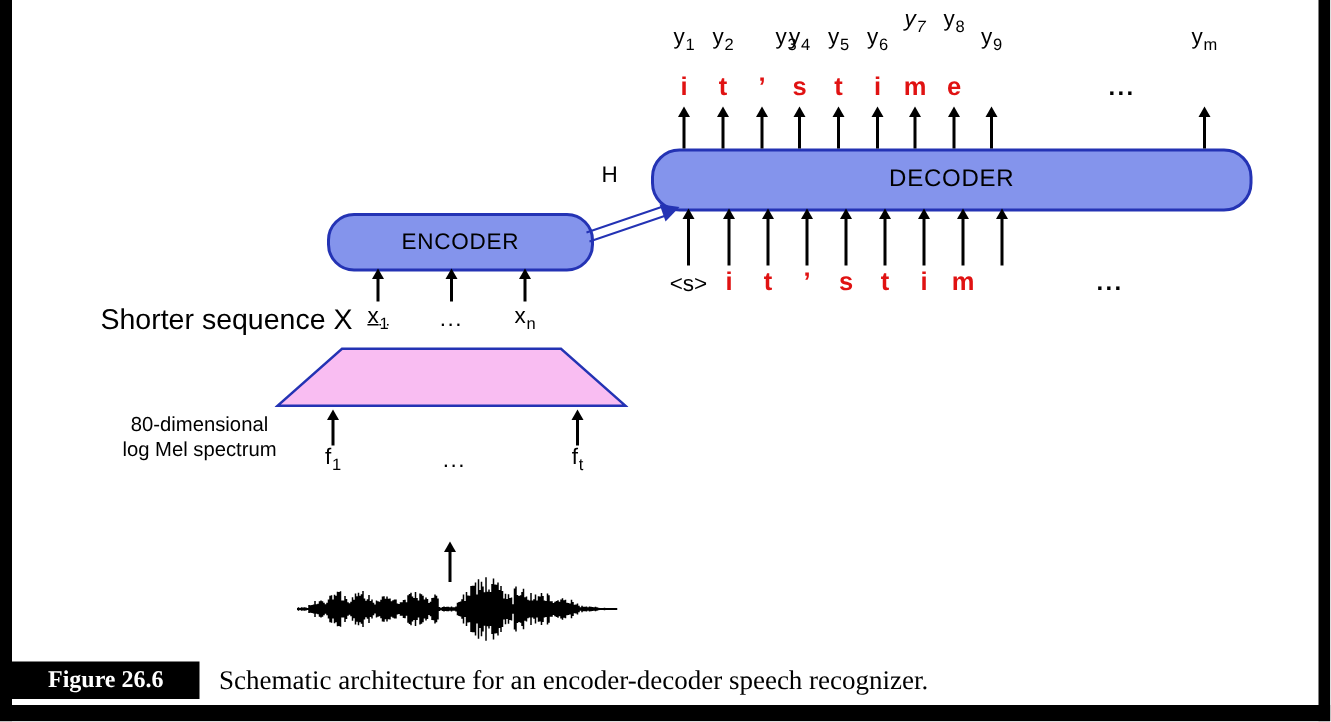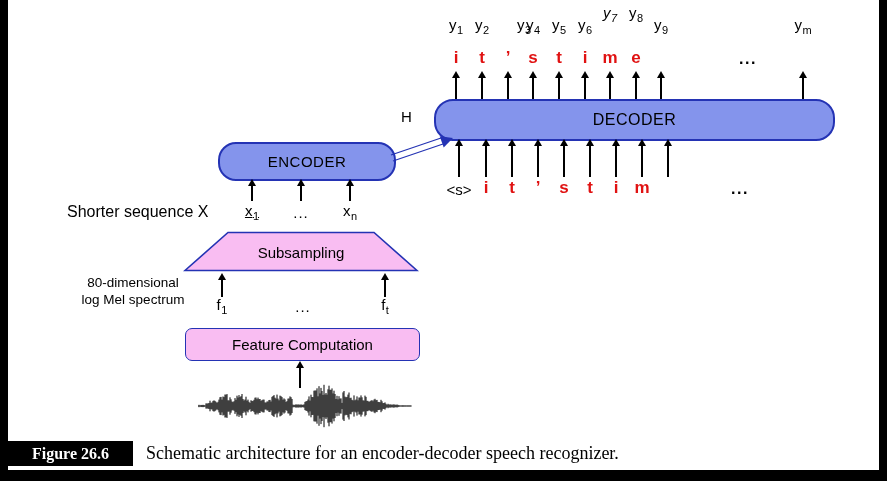--- a/index.html
+++ b/index.html
@@ -22,21 +22,21 @@
 
   .trapezoid{position:absolute;left:183px;top:231px;}
   .trapezoid polygon{fill:var(--pink-fill,#f9bdf2);stroke:var(--pink-border,#2433b4);stroke-width:1.6;}
   .trap-label{position:absolute;left:183px;top:244px;width:236px;text-align:center;font-size:15px;}
 
   .double-arrow{position:absolute;left:390px;top:131px;}
   .double-arrow line{stroke:var(--blue-border,#2433b4);stroke-width:1.3;}
   .double-arrow polygon{fill:var(--blue-border,#2433b4);}
   .h-label{position:absolute;left:401px;top:108px;font-size:15px;}
 
-  .note{position:absolute;font-size:16px;}
+  .note{position:absolute;font-size:19px;}
   .shorter-note{left:67px;top:203px;white-space:nowrap;}
   .mel-note{left:72px;top:274px;width:122px;text-align:center;font-size:13.5px;line-height:17px;}
 
   .arrow-up{position:absolute;width:10px;}
   .arrow-up i{display:block;position:absolute;}
   .arrow-up .head{left:.5px;top:0;width:0;height:0;border-left:4.5px solid transparent;
                   border-right:4.5px solid transparent;border-bottom:7px solid var(--ink,#000);}
   .arrow-up .stem{left:4.3px;top:5px;bottom:0;width:1.4px;background:var(--ink,#000);}
 
   .tok{position:absolute;transform:translateX(-50%);white-space:nowrap;}
@@ -87,25 +87,21 @@
     <div class="note shorter-note">Shorter sequence X</div>
 
     <div class="note mel-note">
       <div>80-dimensional</div>
       <div>log Mel spectrum</div>
     </div>
 
     <svg class="trapezoid" width="236" height="41" viewBox="0 0 236 41">
       <polygon points="45,1.5 191,1.5 234,39.5 2,39.5"></polygon>
     </svg>
-    <div class="trap-label">Subsampling</div>
-
-    <div class="box feature">
-      <span>Feature Computation</span>
-    </div>
+
 
     <svg class="waveform" width="214" height="50" viewBox="0 0 214 50">
       <path id="wave-path" d="M0,24.4V25.6M1,23.8V26.2M2,24.4V25.6M3,23.9V26.1M4,24.0V26.0M5,23.8V26.2M6,24.0V26.0M7,24.4V25.6M8,22.4V27.6M9,22.5V27.5M10,22.4V27.6M11,22.0V28.0M12,19.7V30.3M13,21.8V28.2M14,21.5V28.5M15,19.9V30.1M16,19.4V30.6M17,19.9V30.1M18,20.8V29.2M19,21.9V28.1M20,20.8V29.2M21,18.6V31.4M22,16.2V33.8M23,15.9V34.1M24,18.6V31.4M25,15.5V34.5M26,16.1V33.9M27,13.5V36.5M28,13.7V36.3M29,13.1V36.9M30,19.3V30.7M31,19.4V30.6M32,16.3V33.7M33,18.3V31.7M34,20.5V29.5M35,21.1V28.9M36,20.2V29.8M37,17.1V32.9M38,18.8V31.2M39,14.7V35.3M40,16.5V33.5M41,14.1V35.9M42,16.1V33.9M43,15.2V34.8M44,13.0V37.0M45,18.0V32.0M46,19.5V30.5M47,18.5V31.5M48,15.7V34.3M49,19.7V30.3M50,18.6V31.4M51,20.8V29.2M52,22.0V28.0M53,19.3V30.7M54,19.9V30.1M55,20.1V29.9M56,18.8V31.2M57,16.7V33.3M58,16.5V33.5M59,18.2V31.8M60,16.6V33.4M61,18.1V31.9M62,18.0V32.0M63,19.8V30.2M64,19.2V30.8M65,18.6V31.4M66,18.6V31.4M67,21.4V28.6M68,21.6V28.4M69,20.5V29.5M70,20.5V29.5M71,19.0V31.0M72,18.9V31.1M73,20.5V29.5M74,15.9V34.1M75,15.0V35.0M76,14.1V35.9M77,16.7V33.3M78,17.6V32.4M79,13.6V36.4M80,17.6V32.4M81,19.3V30.7M82,14.6V35.4M83,15.2V34.8M84,16.1V33.9M85,18.7V31.3M86,17.4V32.6M87,18.4V31.6M88,21.0V29.0M89,20.1V29.9M90,17.6V32.4M91,17.5V32.5M92,15.4V34.6M93,16.2V33.8M94,18.0V32.0M95,23.6V26.4M96,24.1V25.9M97,23.7V26.3M98,23.4V26.6M99,23.6V26.4M100,23.5V26.5M101,23.5V26.5M102,23.8V26.2M103,23.4V26.6M104,23.8V26.2M105,23.8V26.2M106,23.4V26.6M107,20.9V29.1M108,20.3V29.7M109,20.0V30.0M110,18.5V31.5M111,15.4V34.6M112,19.6V30.4M113,13.7V36.3M114,16.0V34.0M115,16.1V33.9M116,9.7V40.3M117,9.5V40.5M118,9.5V40.5M119,7.3V42.7M120,15.3V34.7M121,5.2V44.8M122,12.4V37.6M123,6.9V43.1M124,10.0V40.0M125,13.9V36.1M126,3.8V46.2M127,13.5V36.5M128,12.0V38.0M129,13.6V36.4M130,8.3V41.7M131,4.7V45.3M132,8.7V41.3M133,8.9V41.1M134,7.4V42.6M135,12.4V37.6M136,9.7V40.3M137,13.0V37.0M138,18.0V32.0M139,14.8V35.2M140,18.3V31.7M141,15.2V34.8M142,17.6V32.4M143,17.4V32.6M144,21.9V28.1M145,11.4V38.6M146,10.0V40.0M147,15.6V34.4M148,16.3V33.7M149,15.9V34.1M150,13.6V36.4M151,11.5V38.5M152,17.1V32.9M153,16.7V33.3M154,18.8V31.2M155,19.4V30.6M156,14.4V35.6M157,19.3V30.7M158,18.5V31.5M159,15.4V34.6M160,19.3V30.7M161,16.5V33.5M162,16.6V33.4M163,14.4V35.6M164,16.3V33.7M165,19.3V30.7M166,19.6V30.4M167,14.6V35.4M168,15.9V34.1M169,19.8V30.2M170,19.9V30.1M171,21.0V29.0M172,20.2V29.8M173,19.6V30.4M174,19.2V30.8M175,20.2V29.8M176,18.6V31.4M177,17.8V32.2M178,19.2V30.8M179,18.9V31.1M180,20.9V29.1M181,21.0V29.0M182,21.3V28.7M183,18.8V31.2M184,20.3V29.7M185,22.1V27.9M186,22.0V28.0M187,21.4V28.6M188,22.8V27.2M189,23.8V26.2M190,22.8V27.2M191,23.5V26.5M192,23.5V26.5M193,23.4V26.6M194,23.9V26.1M195,23.4V26.6M196,23.5V26.5M197,23.6V26.4M198,23.9V26.1M199,23.5V26.5M200,23.9V26.1M201,24.2V25.8M202,24.4V25.6M203,24.4V25.6M204,24.3V25.7M205,24.2V25.8M206,24.4V25.6M207,24.3V25.7M208,24.4V25.6M209,24.4V25.6M210,24.3V25.7M211,24.4V25.6M212,24.3V25.7M213,24.4V25.6"></path>
     </svg>
   <div class="arrow-up" style="left: 451px; top: 71px; height: 28px;">
         <i class="head"></i>
         <i class="stem"></i>
       </div>
       <div class="sub-label" style="left: 456px; top: 16px; text-align: center;"><span>y</span><span class="sub">1</span></div>
       <div class="tok red-tok" style="left: 456px; top: 48px;">i</div>

